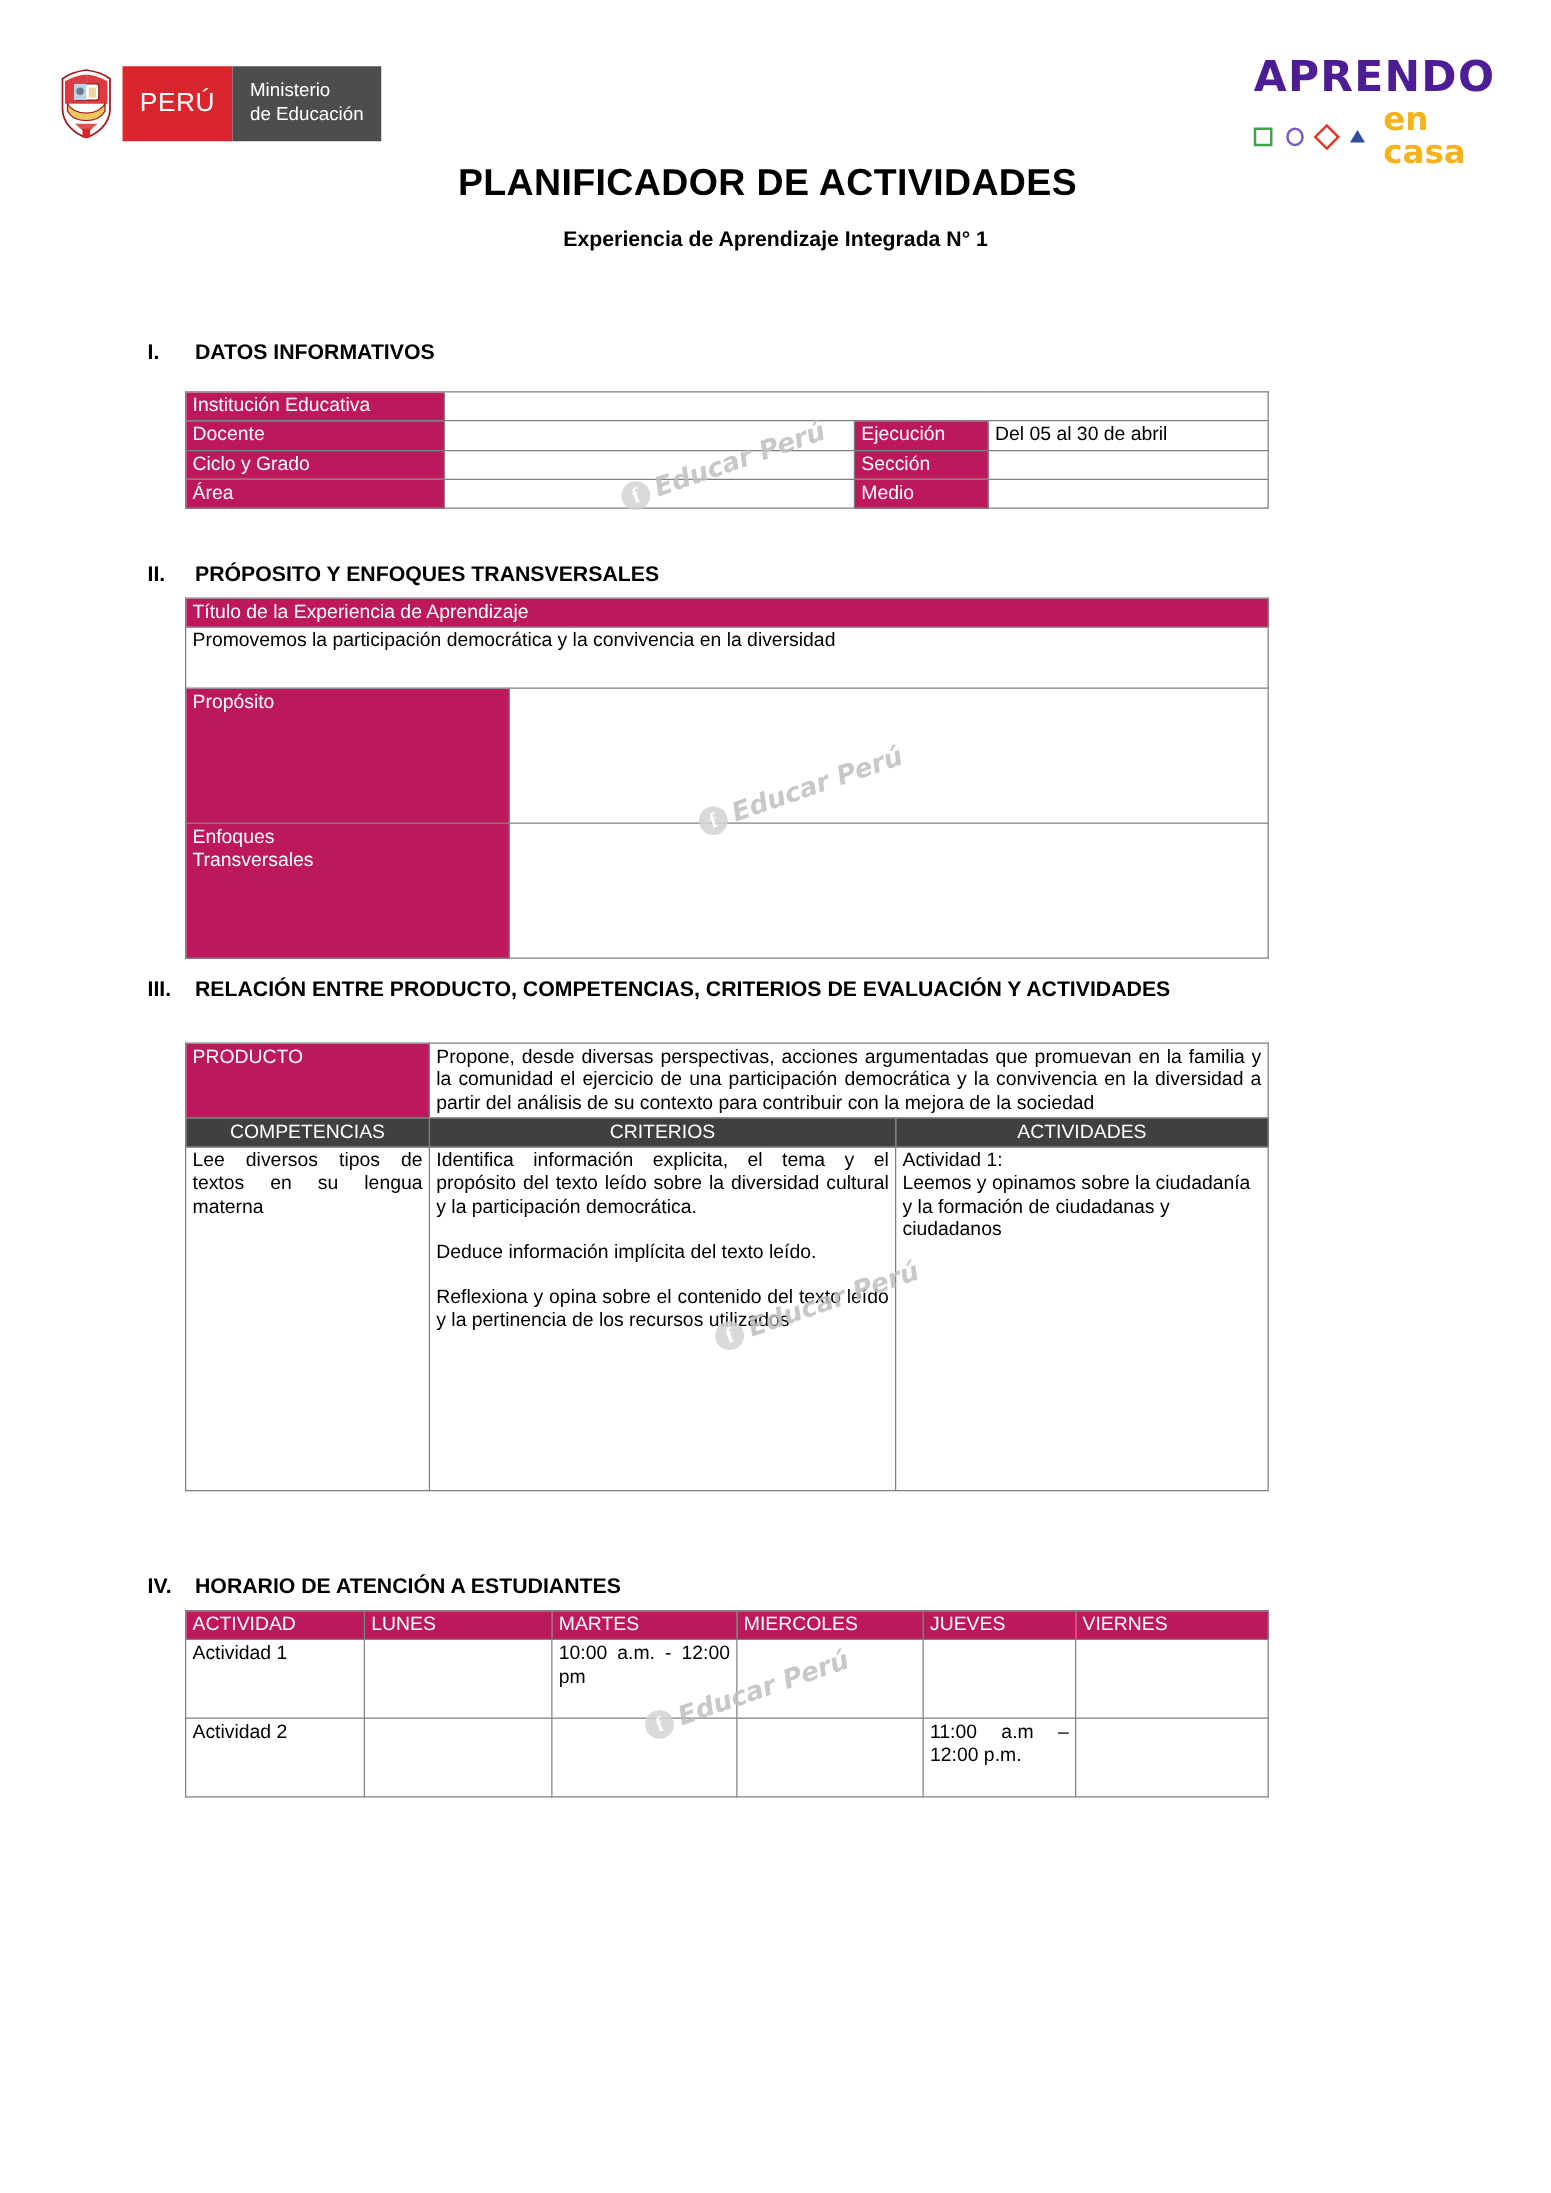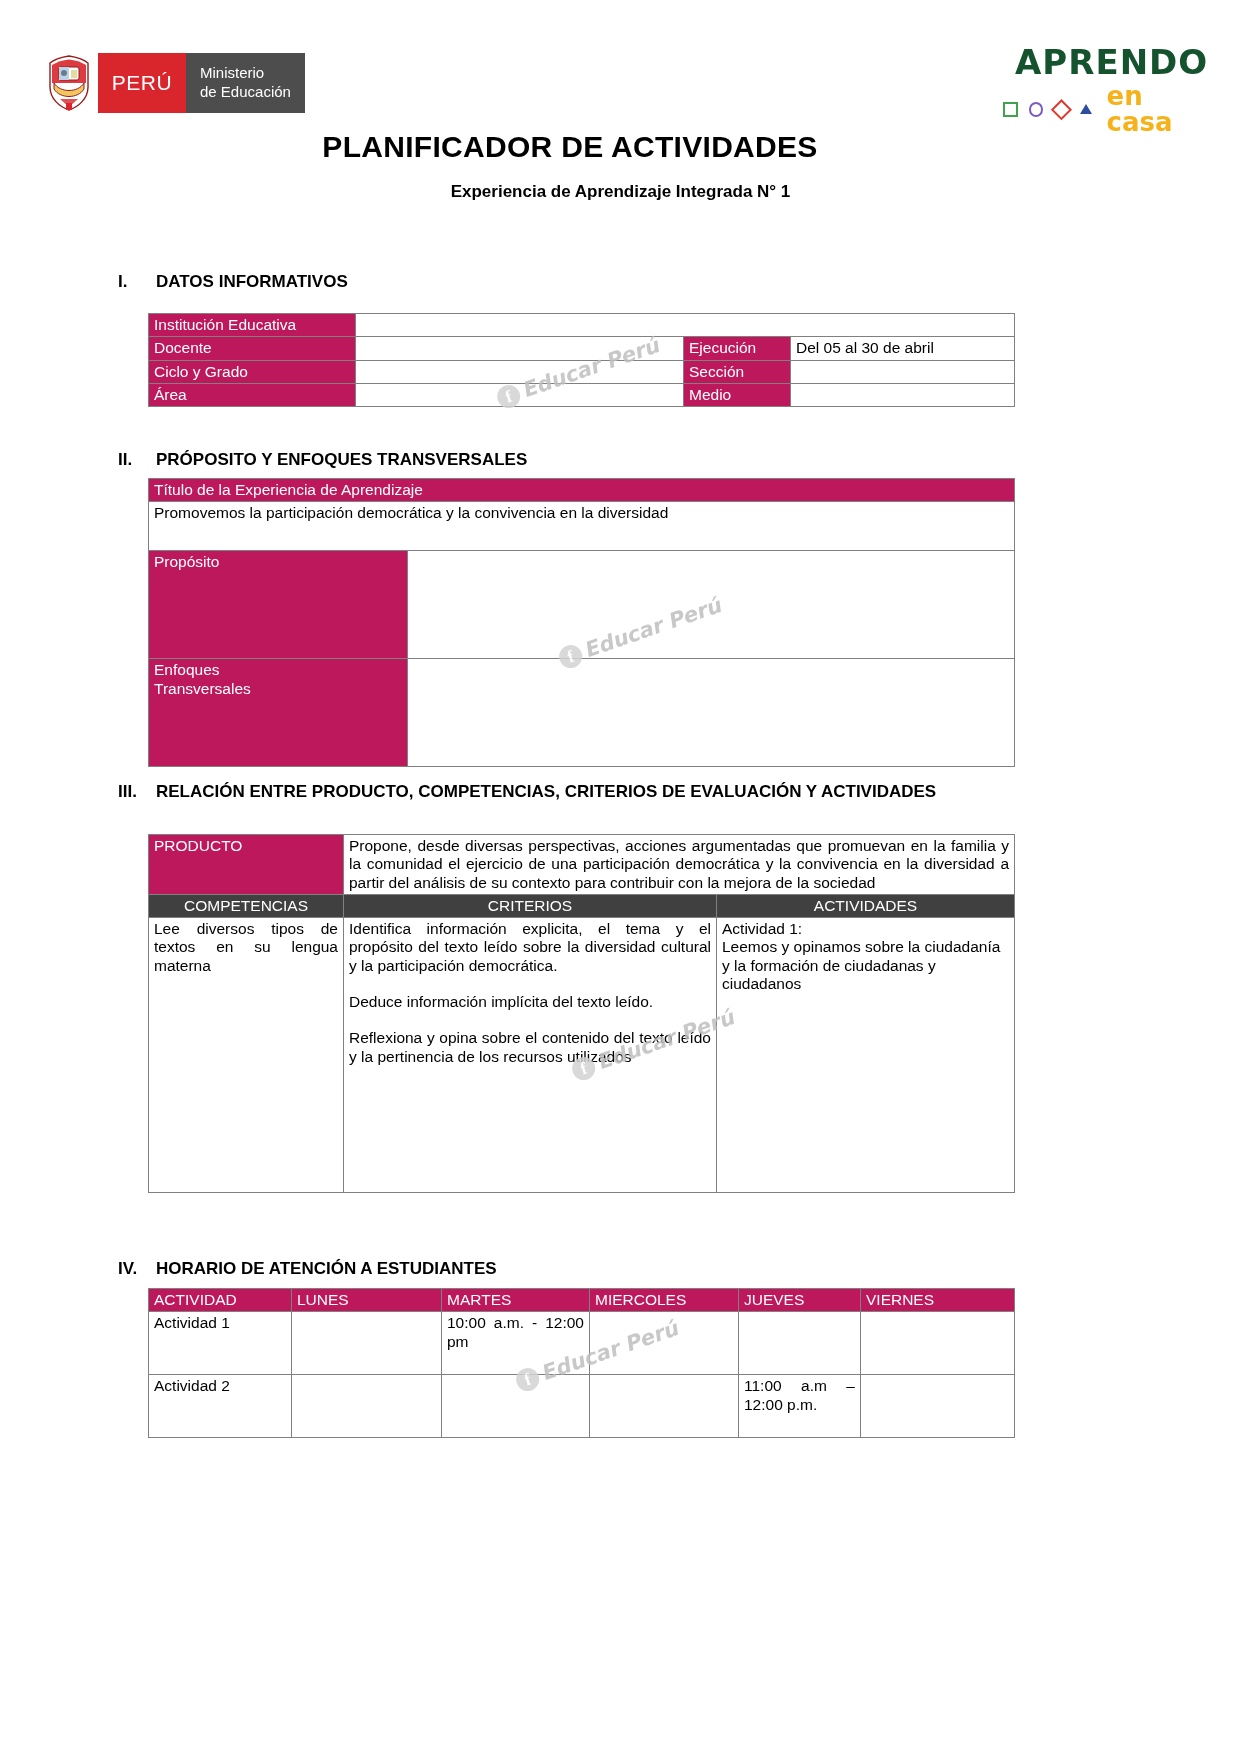--- a/index.html
+++ b/index.html
@@ -67,25 +67,24 @@
   .aprendo-logo {
     position: absolute;
     right: 28px;
     top: 0px;
     width: 210px;
     text-align: left;
   }
   .aprendo-word {
     font-size: 34px;
     font-weight: bold;
-    color: #14532d;
+    color: #4c1d95;
     letter-spacing: 1px;
     line-height: 1;
     font-family: "DejaVu Sans", sans-serif;
-    margin-left: 12px;
   }
   .aprendo-row2 {
     display: flex;
     align-items: center;
     margin-top: 4px;
     gap: 11px;
     justify-content: space-between;
   }
   .shape {
     width: 11px;
@@ -113,20 +112,21 @@
   
   .doc-title {
     position: absolute;
     top: 130px;
     left: 0;
     width: 1140px;
     text-align: center;
     font-size: 30px;
     font-weight: bold;
     letter-spacing: 0.3px;
+    padding-left: 44px;
   }
   .doc-subtitle {
     position: absolute;
     top: 182px;
     left: 0;
     width: 1241px;
     text-align: center;
     font-size: 17px;
     font-weight: bold;
   }

